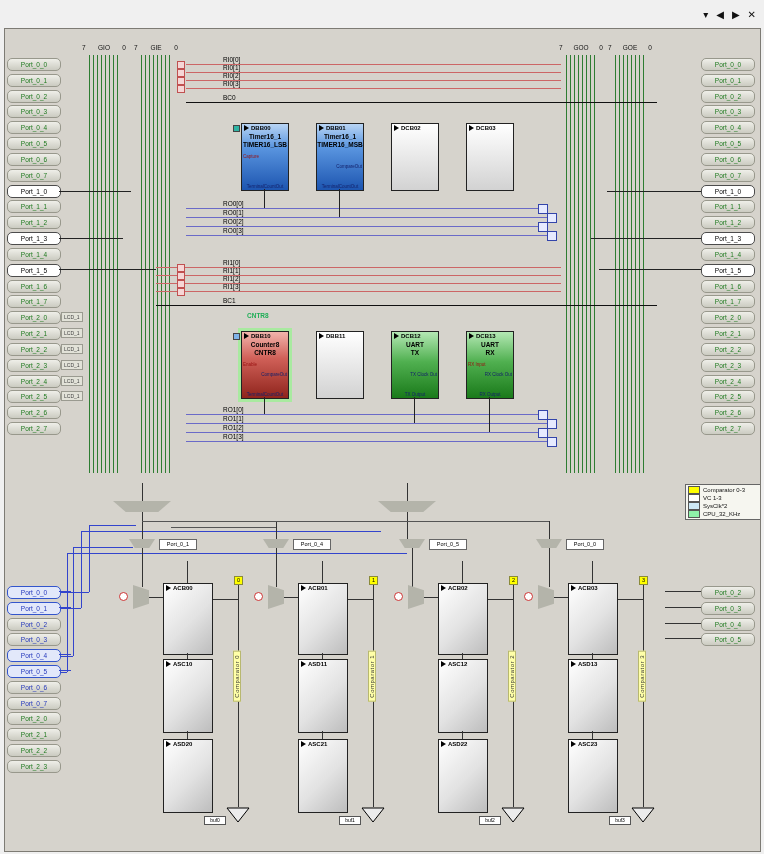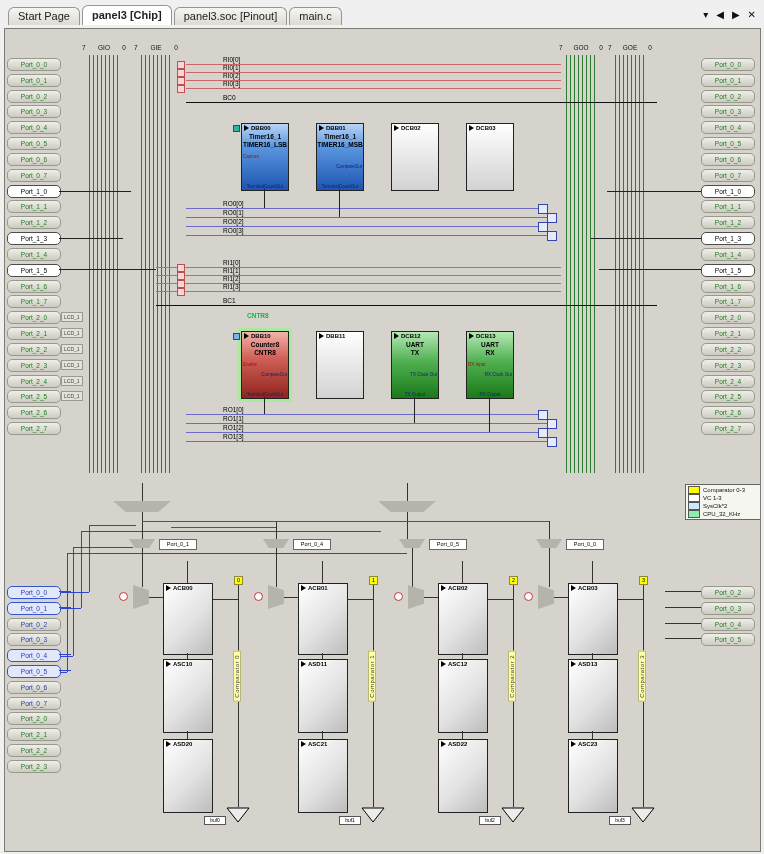--- a/index.html
+++ b/index.html
@@ -50,26 +50,20 @@
   .legend .sw{width:10px;height:6px;border:1px solid #555;}
   .legend .lb{font-size:6px;color:#111;white-space:nowrap;}
   .buflabel{position:absolute;background:#ffffff;border:1px solid #555;font-size:5px;line-height:7px;text-align:center;overflow:hidden;}
   svg.buftri{position:absolute;}
 </style>
 </head>
 <body>
 
 <div id="window">
   <div id="tabbar">
-    <div id="tabs">
-        <div class="tab">Start Page</div>
-        <div class="tab active">panel3 [Chip]</div>
-        <div class="tab">panel3.soc [Pinout]</div>
-        <div class="tab">main.c</div>
-      </div>
     <div id="tabctrls">
         <span>▾</span>
         <span>◀</span>
         <span>▶</span>
         <span>✕</span>
       </div>
   </div>
   <div id="canvas">
       <div class="busgroup" style="position: absolute; left: 84px; top: 26px; width: 30px; height: 418px;"></div>
       <div class="buslabel" style="position: absolute; left: 77px; top: 15px; width: 44px; height: 9px;">

